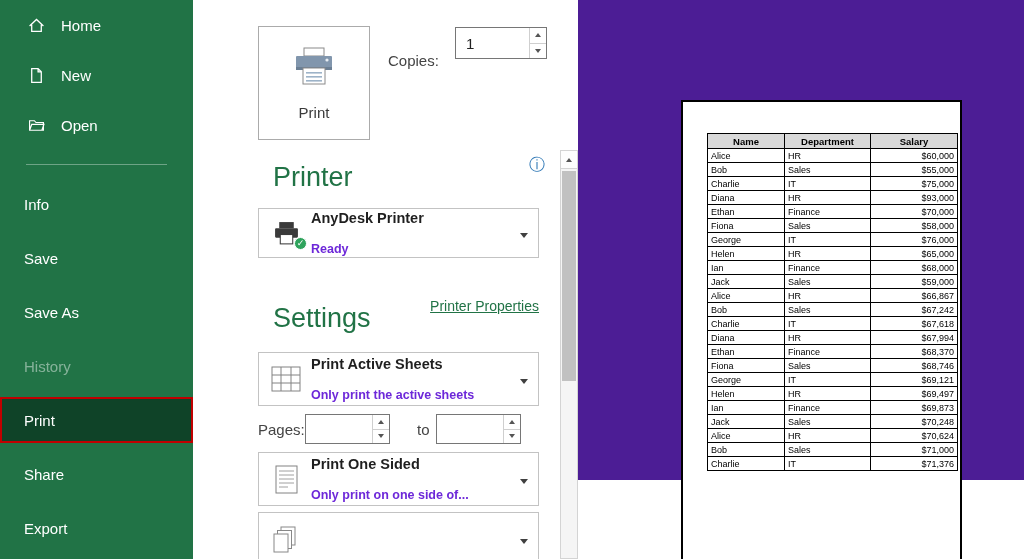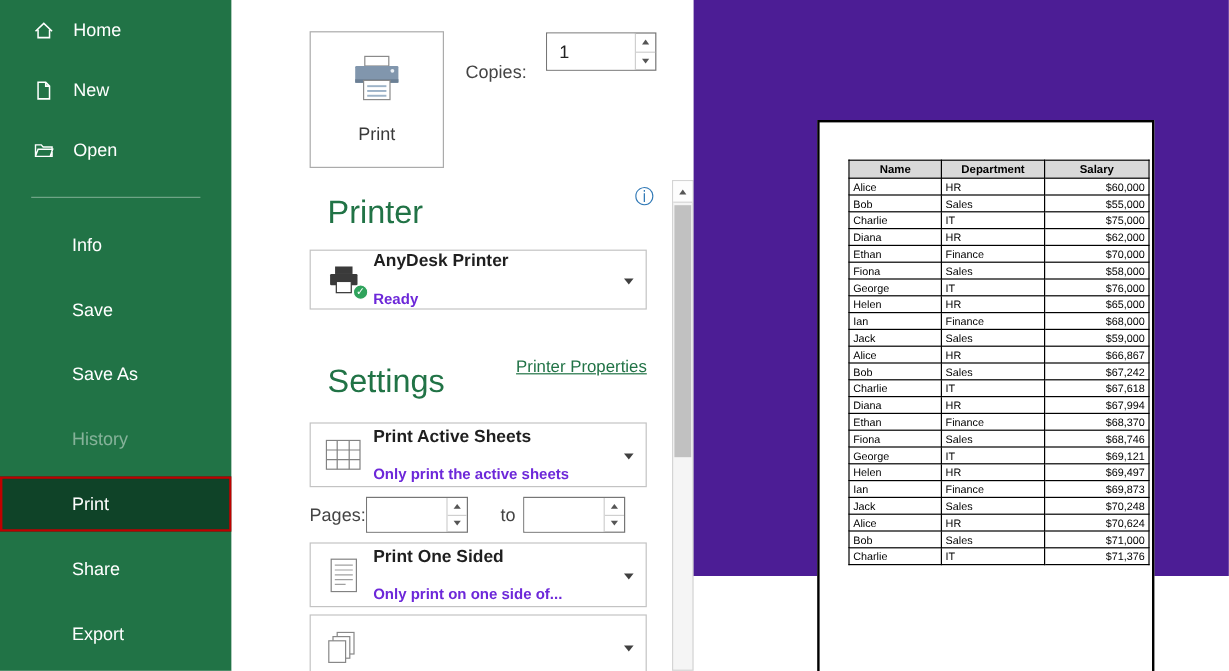--- a/index.html
+++ b/index.html
@@ -6,21 +6,21 @@
   html,body { width:1024px; height:559px; overflow:hidden; background:#fff;
     font-family:"Liberation Sans","DejaVu Sans",sans-serif; }
 
   
   .sidebar { position:absolute; left:0; top:0; width:193px; height:559px;
     background:var(--sidebar-green,#217346); color:#fff; }
   .side-top { height:50px; display:flex; align-items:center; gap:16px;
     padding-left:28px; font-size:15px; cursor:pointer; }
   .side-top .icon { width:17px; height:17px; display:flex; align-items:center; }
   .side-divider { border-top:1px solid rgba(255,255,255,0.35); margin:14px 26px 12px 26px; }
-  .menu-item { height:54px; display:flex; align-items:center; padding-left:60px;
+  .menu-item { height:54px; display:flex; align-items:center; padding-left:24px;
     font-size:15px; cursor:pointer; }
   .menu-item.disabled { color:rgba(255,255,255,0.45); cursor:default; }
   .menu-item.selected { height:46px; margin:4px 0;
     background:var(--sidebar-selected,#0f4328);
     box-shadow:inset 0 0 0 2px var(--annotation-red,#c00000); }
 
   
   .main { position:absolute; left:193px; top:0; width:367px; height:559px; background:#fff; }
   .print-big-btn { position:absolute; left:65px; top:26px; width:112px; height:114px;
     border:1px solid #ababab; background:#fff; display:flex; flex-direction:column;
@@ -310,21 +310,21 @@
 
   <tr>
     <td class="c-name">Charlie</td>
     <td class="c-dept">IT</td>
     <td class="c-sal">$75,000</td>
   </tr>
 
   <tr>
     <td class="c-name">Diana</td>
     <td class="c-dept">HR</td>
-    <td class="c-sal">$62,000</td>
+    <td class="c-sal">$93,000</td>
   </tr>
 
   <tr>
     <td class="c-name">Ethan</td>
     <td class="c-dept">Finance</td>
     <td class="c-sal">$70,000</td>
   </tr>
 
   <tr>
     <td class="c-name">Fiona</td>

